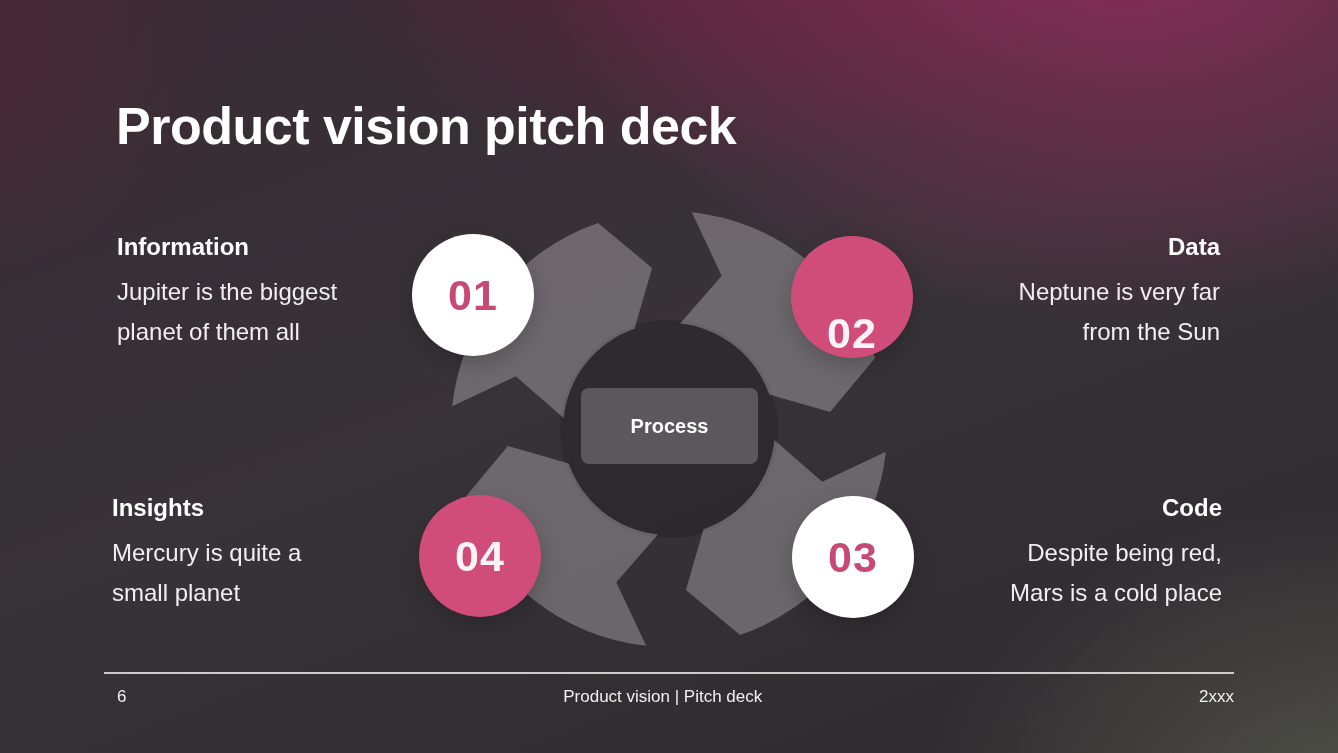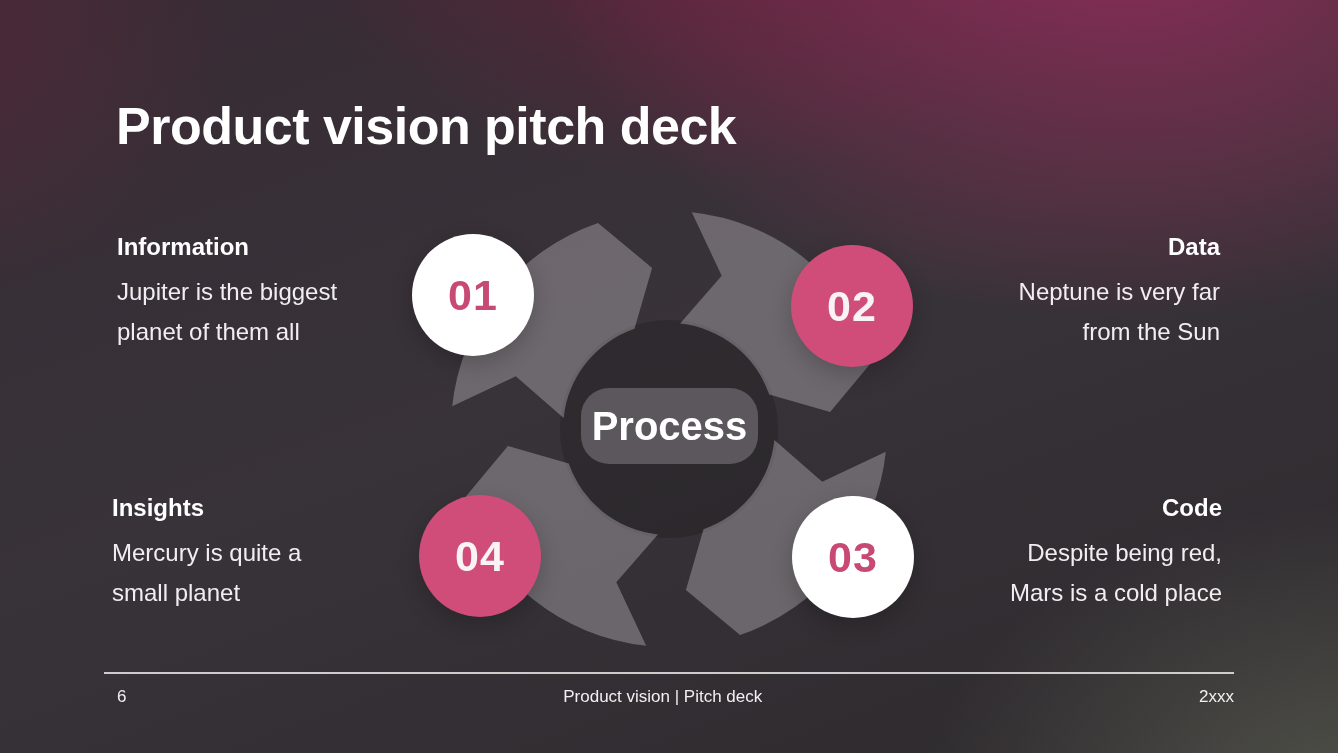--- a/index.html
+++ b/index.html
@@ -36,32 +36,32 @@
   }
   #section-information { left:117px;  top:233px; }
   #section-data        { right:118px; top:233px; }
   #section-insights    { left:112px;  top:494px; }
   #section-code        { right:116px; top:494px; }
 
   .ring-svg { position:absolute; left:439px; top:199px; width:460px; height:460px; }
 
   .process-box {
     position:absolute; left:581px; top:388px; width:177px; height:76px;
-    border-radius:28px; display:flex; align-items:center; justify-content:center;
-    font-size:40px; font-weight:800; color:#ffffff;
+    border-radius:8px; display:flex; align-items:center; justify-content:center;
+    font-size:20px; font-weight:800; color:#ffffff;
   }
 
   .step-circle {
     position:absolute; width:122px; height:122px; border-radius:50%;
     display:flex; align-items:center; justify-content:center;
     font-size:43px; font-weight:800; letter-spacing:1px;
     box-shadow:0 8px 22px rgba(0,0,0,0.20);
   }
   #step-1 { left:412px; top:234px; }
-  #step-2 { left:791px; top:245px; }
+  #step-2 { left:791px; top:236px;align-items:flex-end; }
   #step-3 { left:792px; top:496px; }
   #step-4 { left:419px; top:495px; }
 
   .slide-footer { position:absolute; left:104px; right:104px; top:672px; }
   .footer-rule  { height:2px; background:rgba(232,232,230,0.85); }
   .footer-row   {
     display:flex; justify-content:space-between; align-items:baseline;
     padding:13px 0 0 13px; font-size:17px; color:#f0f0ee;
   }
 </style>

